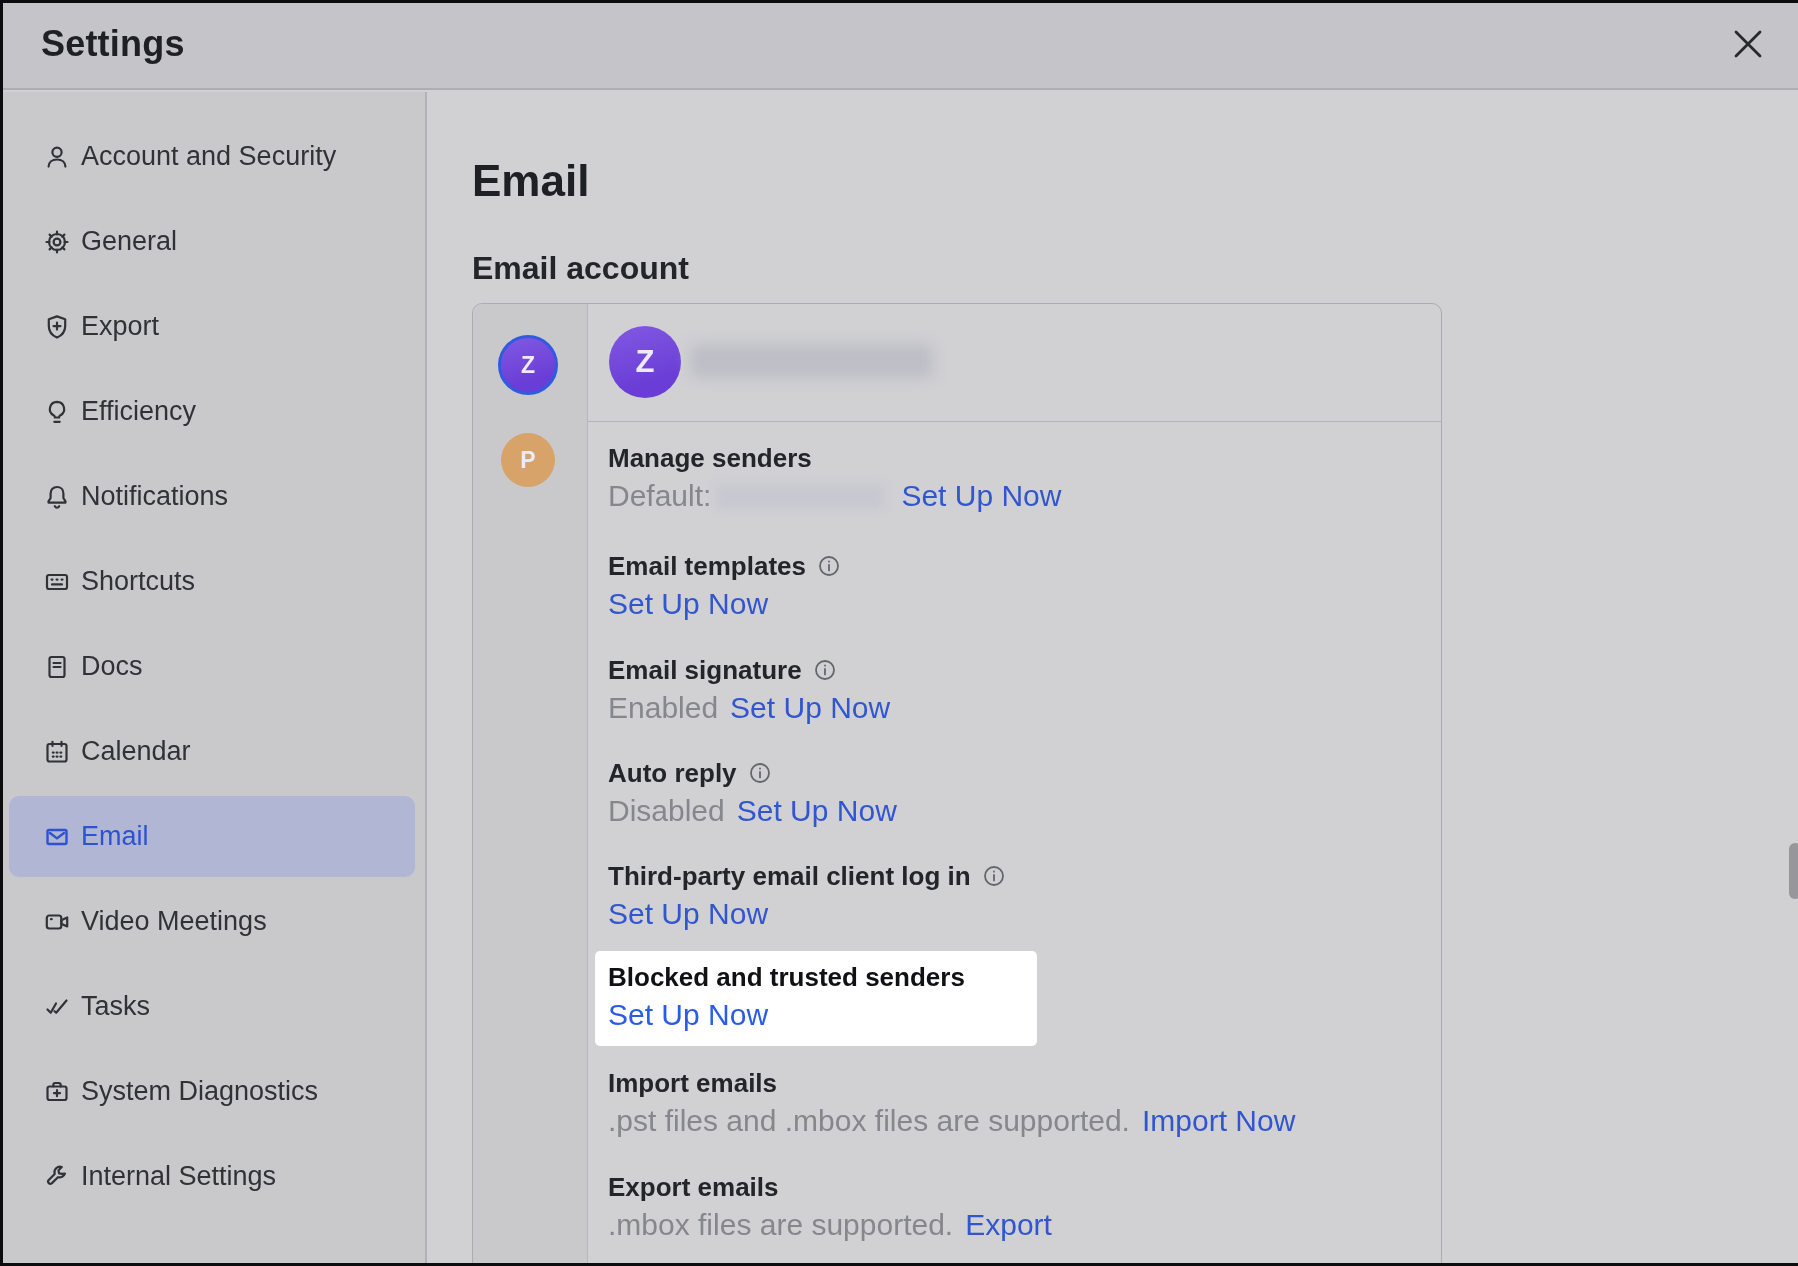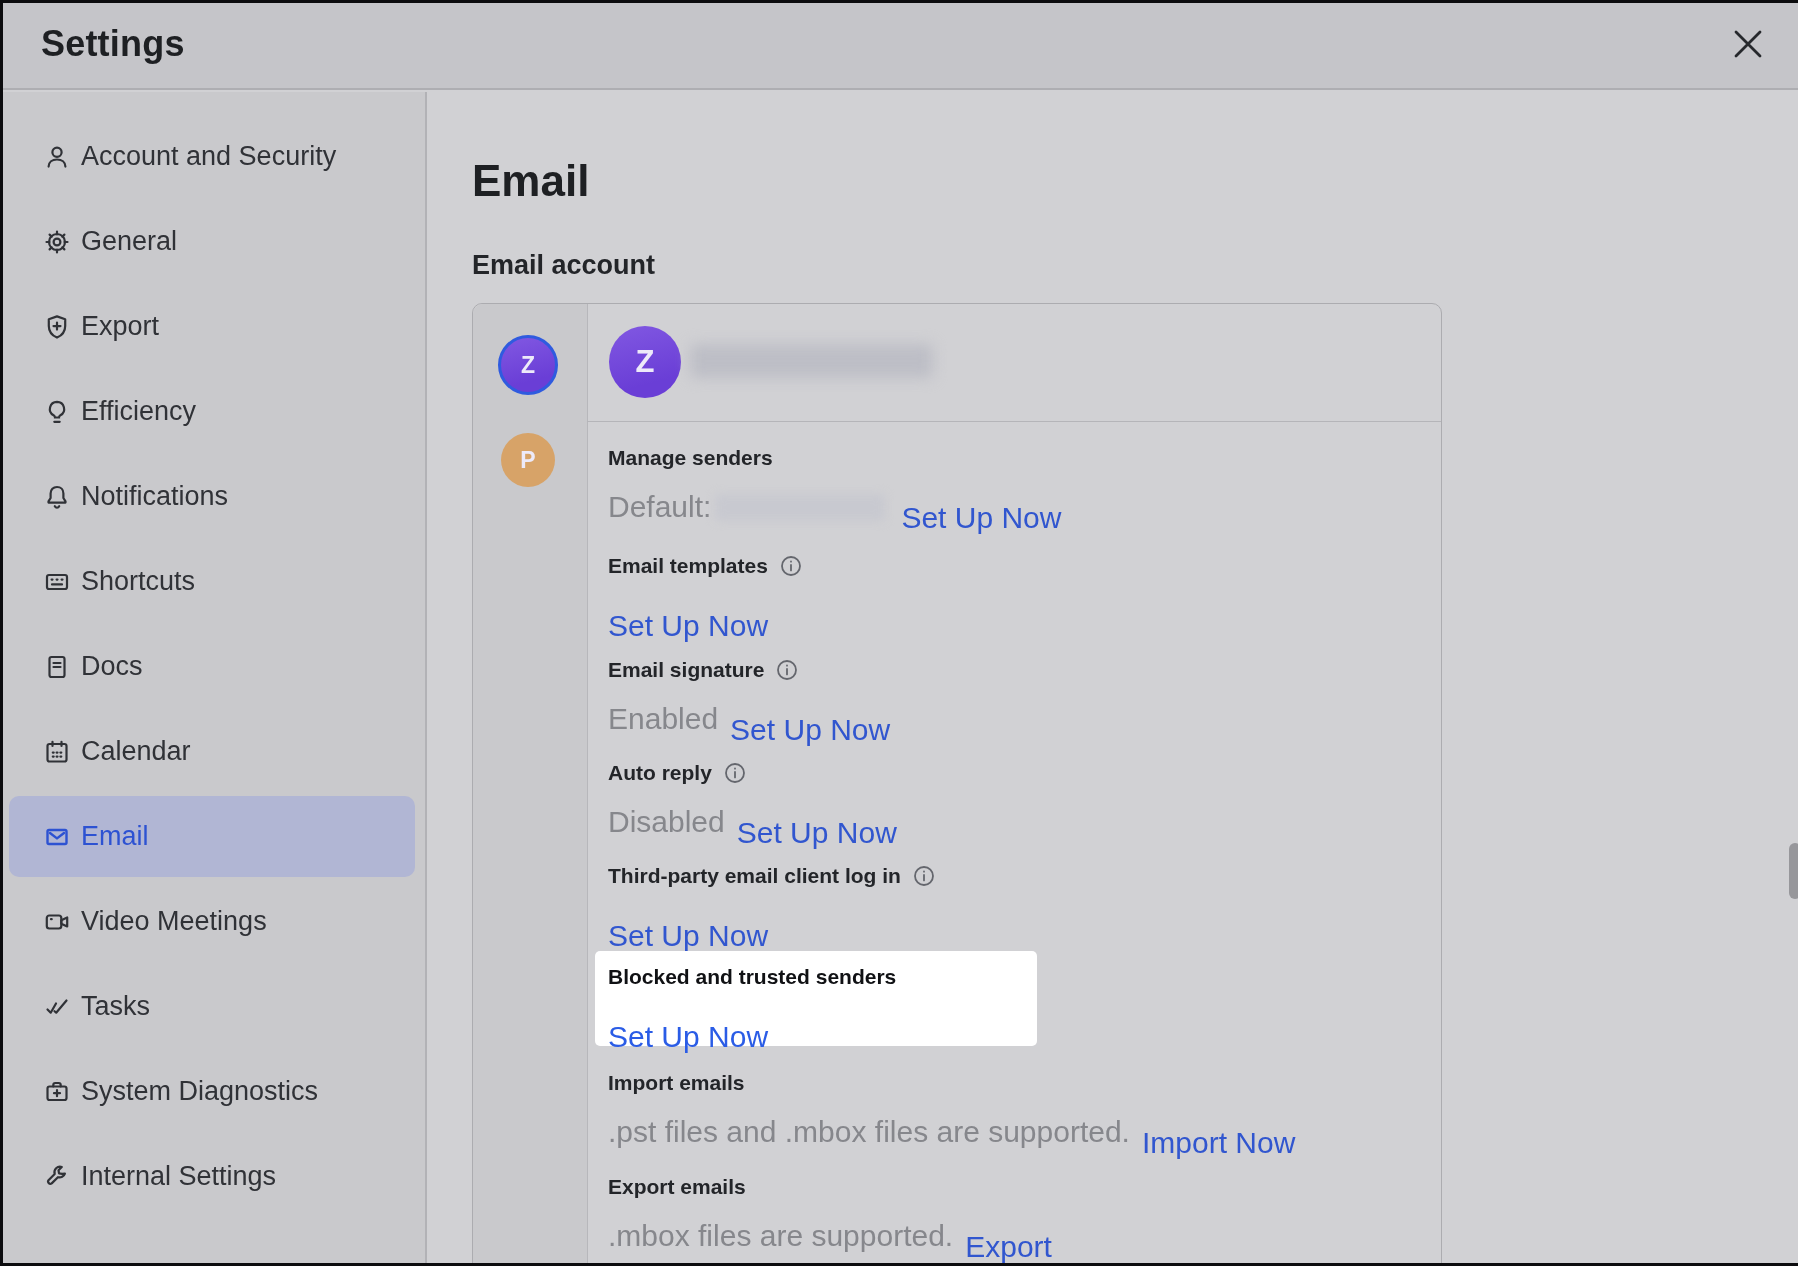--- a/index.html
+++ b/index.html
@@ -39,44 +39,44 @@
   .sb-item .sb-label{margin-left:10px;white-space:nowrap;}
   .sb-item.sel{
     background:var(--selected_pill_bg,#b1b6d4);
     border-radius:10px;margin:2px 10px 2px 9px;height:81px;padding-left:34px;
     color:var(--accent_blue,#2d52d2);
   }
   .sb-item.sel .sb-icon svg{stroke:var(--accent_blue,#2d52d2);}
 
   
   .main-heading{position:absolute;left:472px;top:156px;font-size:44px;font-weight:700;color:var(--heading_text,#1e2023);}
-  .section-heading{position:absolute;left:472px;top:250px;font-size:27px;font-weight:700;color:var(--title_text,#232529);}
+  .section-heading{position:absolute;left:472px;top:250px;font-size:32px;font-weight:700;color:var(--title_text,#232529);}
 
   .card{
     position:absolute;left:472px;top:303px;width:970px;height:980px;
     border:1px solid #acacb0;border-radius:10px;box-sizing:border-box;
     background:var(--main_bg,#d1d1d4);
   }
   .card-strip{
     position:absolute;left:0;top:0;bottom:0;width:114px;
     background:var(--card_strip_bg,#c9c9cc);
     border-right:1px solid #b7b7bb;border-radius:10px 0 0 10px;
   }
   .avatar{border-radius:50%;display:flex;align-items:center;justify-content:center;color:#edeaf9;font-weight:700;}
   .av-grad{background:linear-gradient(165deg,#8158e2 0%,#6a3ed6 75%);}
   .strip-avatar-z{position:absolute;left:25px;top:31px;width:54px;height:54px;font-size:23px;border:3px solid var(--avatar_ring_blue,#2f5bdf);box-sizing:content-box;cursor:pointer;}
   .strip-avatar-p{position:absolute;left:28px;top:129px;width:54px;height:54px;font-size:23px;background:var(--avatar_orange,#d7a368);cursor:pointer;}
   .hdr-avatar{position:absolute;left:136px;top:22px;width:72px;height:72px;font-size:31px;}
   .name-blur{position:absolute;left:217px;top:40px;width:243px;height:34px;background:#bdbec6;border-radius:6px;filter:blur(7px);}
   .hdr-divider{position:absolute;left:114px;right:0;top:117px;height:1px;background:#b5b5b9;}
 
   .row{position:absolute;left:135px;right:30px;}
-  .row-title{font-size:21px;font-weight:700;color:var(--title_text,#232529);line-height:32px;display:flex;align-items:center;}
+  .row-title{font-size:26px;font-weight:700;color:var(--title_text,#232529);line-height:32px;display:flex;align-items:center;}
   .row-sub{margin-top:7px;font-size:30px;line-height:30px;color:var(--muted_text,#86878c);display:flex;align-items:center;}
-  .link{color:var(--link_blue_dimmed,#3156cf);cursor:pointer;margin-top:22px;}
+  .link{color:var(--link_blue_dimmed,#3156cf);cursor:pointer;}
   .row-sub .gap{width:12px;flex:0 0 12px;}
   .info-icon{margin-left:11px;cursor:pointer;display:inline-flex;}
   .info-icon svg{display:block;stroke:#64666d;}
   .default-blur{display:inline-block;width:170px;height:27px;background:#c8c9d0;border-radius:5px;filter:blur(5px);margin:0 4px;}
 
   .highlight-box{
     position:absolute;left:122px;top:647px;width:442px;height:95px;
     background:var(--highlight_box_bg,#ffffff);border-radius:5px;z-index:2;
   }
   .highlight-box .row{position:absolute;left:13px;top:10px;right:10px;}

